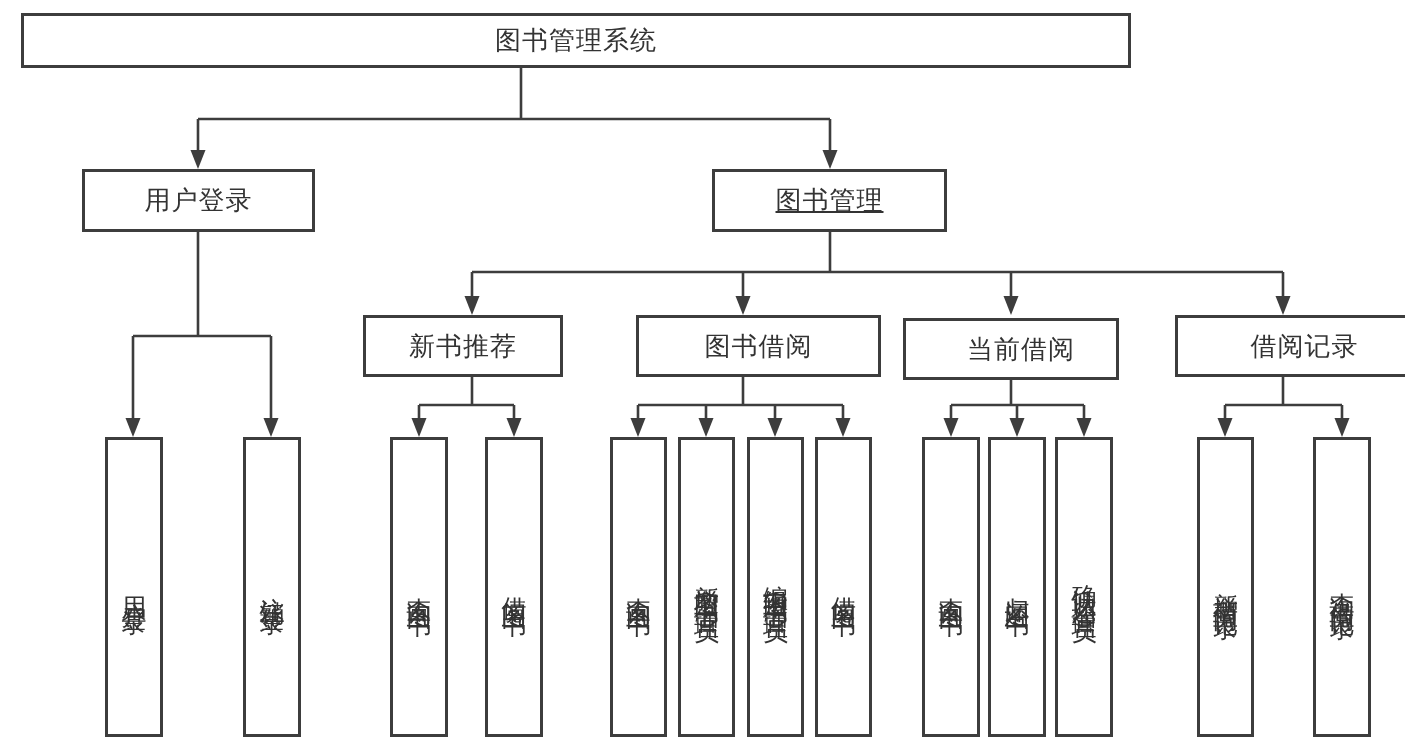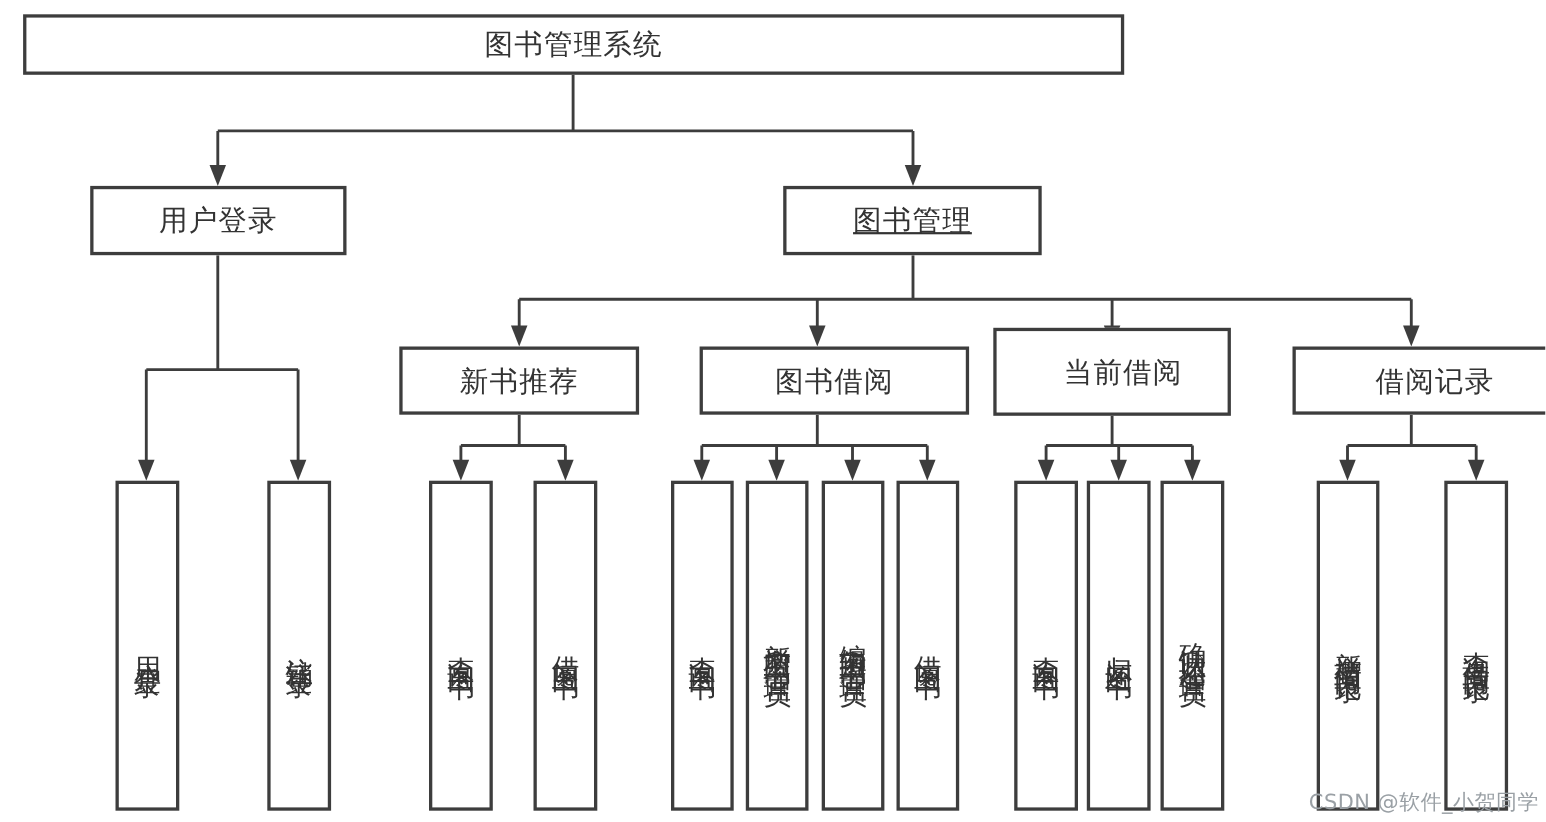--- a/index.html
+++ b/index.html
@@ -100,38 +100,38 @@
       <polygon points="1009.5,418 1024.5,418 1017,437"></polygon>
       <polygon points="1076.5,418 1091.5,418 1084,437"></polygon>
     </g>
     <g>
       <path d="M1283 377 L1283 405 M1225 405 L1342 405 M1225 405 L1225 419 M1342 405 L1342 419"></path>
       <polygon points="1217.5,418 1232.5,418 1225,437"></polygon>
       <polygon points="1334.5,418 1349.5,418 1342,437"></polygon>
     </g>
   </svg>
 
-  <div class="node" style="left:21px; top:13px; width:1001px; height:55px;">
+  <div class="node" style="left:21px; top:13px; width:1110px; height:55px;">
     <span>图书管理系统</span>
   </div>
 
   <div class="node" style="left:82px; top:169px; width:233px; height:63px;">
     <span>用户登录</span>
   </div>
   <div class="node" style="left:712px; top:169px; width:235px; height:63px;text-decoration:underline;">
     <span>图书管理</span>
   </div>
 
-  <div class="node" style="left:363px; top:315px; width:218px; height:62px;text-align:right;">
+  <div class="node" style="left:363px; top:315px; width:200px; height:62px;text-align:right;">
     <span>新书推荐</span>
   </div>
   <div class="node" style="left:636px; top:315px; width:245px; height:62px;">
     <span>图书借阅</span>
   </div>
-  <div class="node" style="left:903px; top:298px; width:216px; height:80px;padding-left:20px;">
+  <div class="node" style="left:903px; top:318px; width:216px; height:62px;padding-left:20px;">
     <span>当前借阅</span>
   </div>
   <div class="node" style="left:1175px; top:315px; width:259px; height:62px;">
     <span>借阅记录</span>
   </div>
 
   <div class="node leaf" style="left:105px; top:437px; width:58px; height:300px;">
     <span>用户登录</span>
   </div>
   <div class="node leaf" style="left:243px; top:437px; width:58px; height:300px;">
@@ -168,15 +168,14 @@
     <span>确认归还（管理员）</span>
   </div>
 
   <div class="node leaf" style="left:1197px; top:437px; width:57px; height:300px;">
     <span>新增借阅记录</span>
   </div>
   <div class="node leaf" style="left:1313px; top:437px; width:58px; height:300px;">
     <span>查询借阅记录</span>
   </div>
 
-  <div class="watermark">CSDN @软件_小贺同学</div>
 
 </div>
 
 </body></html>

